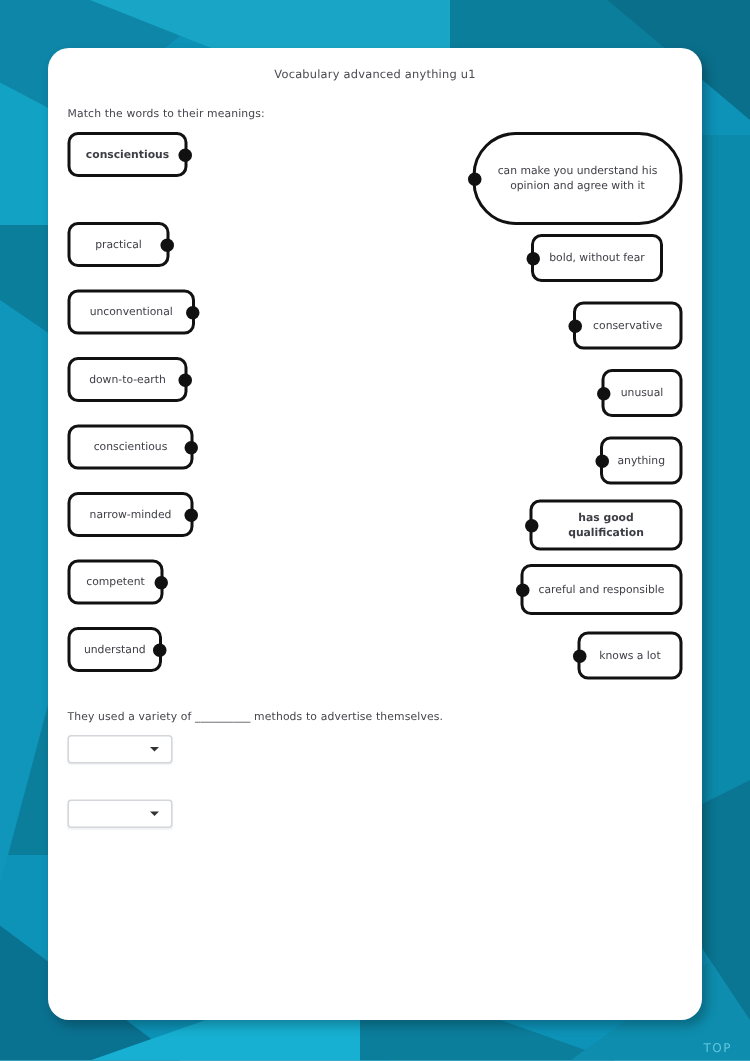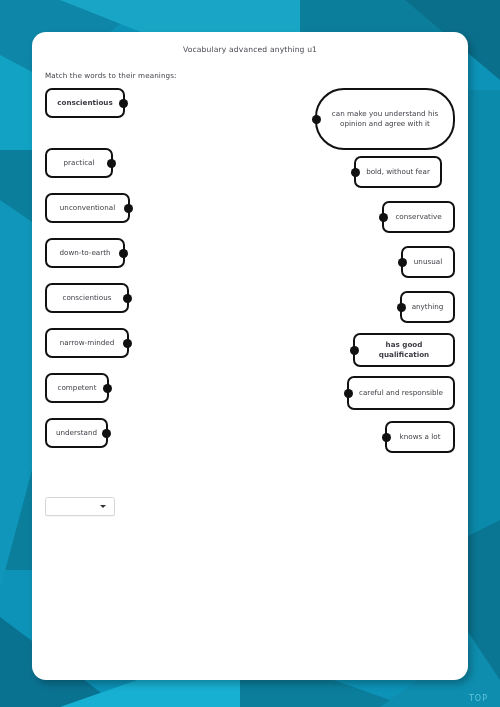--- a/index.html
+++ b/index.html
@@ -188,20 +188,28 @@
         </div>
         <div class="row row-right" style="position: absolute; top: 333px; left: 0px; right: 0px;">
           <div class="mbox right" style="width: 70px; height: 32px;">
             <span>knows a lot</span>
             <span class="dot"></span>
           </div>
         </div>
       </div>
   </div>
 
+  <div>
+    <div class="sent">They used a variety of __________ methods to advertise themselves.</div>
+    <div class="sel-wrap">
+      <div class="sel">
+        <span class="arrow"></span>
+      </div>
+    </div>
+  </div>
 
   <div class="blk2">
     <div class="sel-wrap">
       <div class="sel">
         <span class="arrow"></span>
       </div>
     </div>
   </div>
 
 </div>

